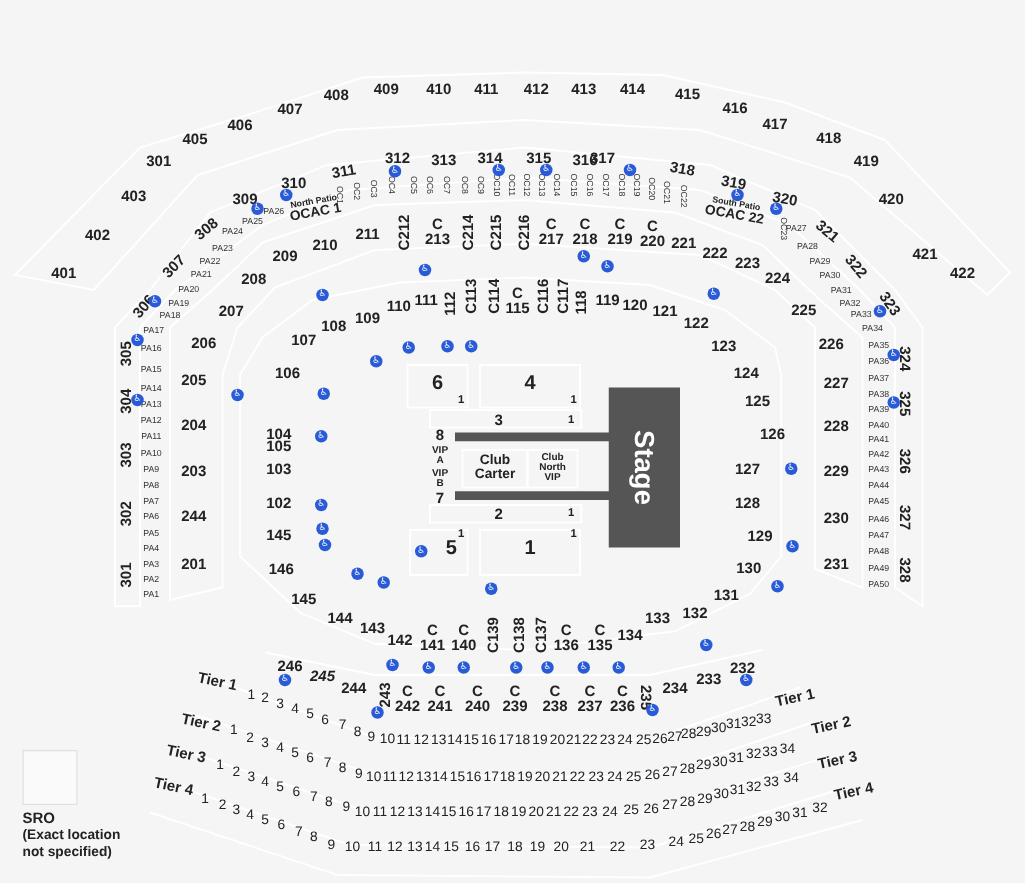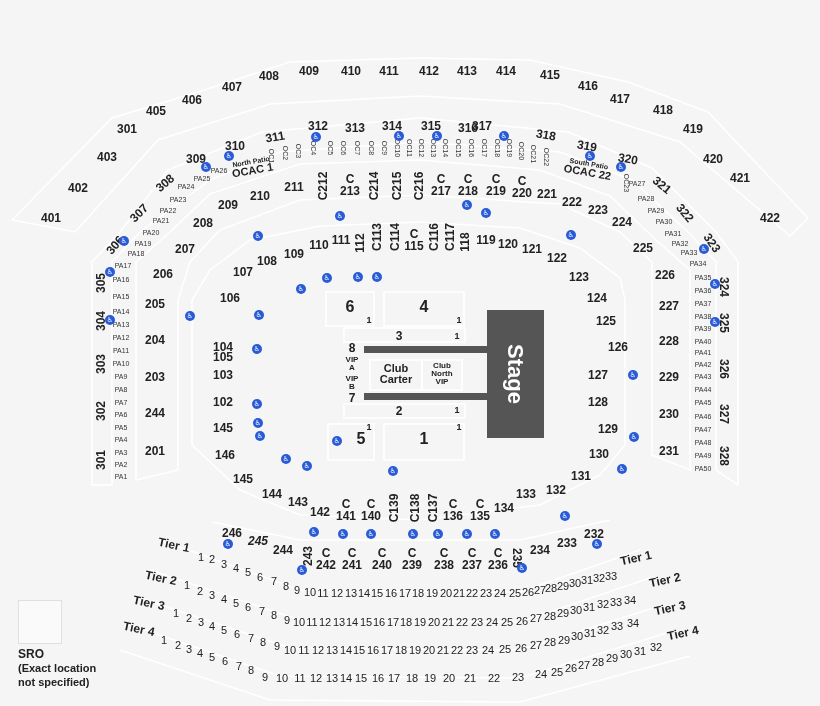--- a/index.html
+++ b/index.html
@@ -84,21 +84,21 @@
       <div class="lbl s4" style="left: 389px; top: 71px;">411</div>
       <div class="lbl s4" style="left: 429px; top: 71px;">412</div>
       <div class="lbl s4" style="left: 467px; top: 71px;">413</div>
       <div class="lbl s4" style="left: 506px; top: 71px;">414</div>
       <div class="lbl s4" style="left: 550px; top: 75px;">415</div>
       <div class="lbl s4" style="left: 588px; top: 86px;">416</div>
       <div class="lbl s4" style="left: 620px; top: 99px;">417</div>
       <div class="lbl s4" style="left: 663px; top: 110px;">418</div>
       <div class="lbl s4" style="left: 693px; top: 129px;">419</div>
       <div class="lbl s4" style="left: 713px; top: 159px;">420</div>
-      <div class="lbl s4" style="left: 740px; top: 178px;">421</div>
+      <div class="lbl s4" style="left: 740px; top: 203px;">421</div>
       <div class="lbl s4" style="left: 770px; top: 218px;">422</div>
       <div class="lbl s3" style="left: 101px; top: 460px; transform: translate(-50%, -50%) rotate(-90deg);">301</div>
       <div class="lbl s3" style="left: 101px; top: 411px; transform: translate(-50%, -50%) rotate(-90deg);">302</div>
       <div class="lbl s3" style="left: 101px; top: 364px; transform: translate(-50%, -50%) rotate(-90deg);">303</div>
       <div class="lbl s3" style="left: 101px; top: 321px; transform: translate(-50%, -50%) rotate(-90deg);">304</div>
       <div class="lbl s3" style="left: 101px; top: 283px; transform: translate(-50%, -50%) rotate(-90deg);">305</div>
       <div class="lbl s3" style="left: 115px; top: 245px; transform: translate(-50%, -50%) rotate(-50deg);">306</div>
       <div class="lbl s3" style="left: 139px; top: 213px; transform: translate(-50%, -50%) rotate(-45deg);">307</div>
       <div class="lbl s3" style="left: 165px; top: 183px; transform: translate(-50%, -50%) rotate(-40deg);">308</div>
       <div class="lbl s3" style="left: 196px; top: 159px;">309</div>

